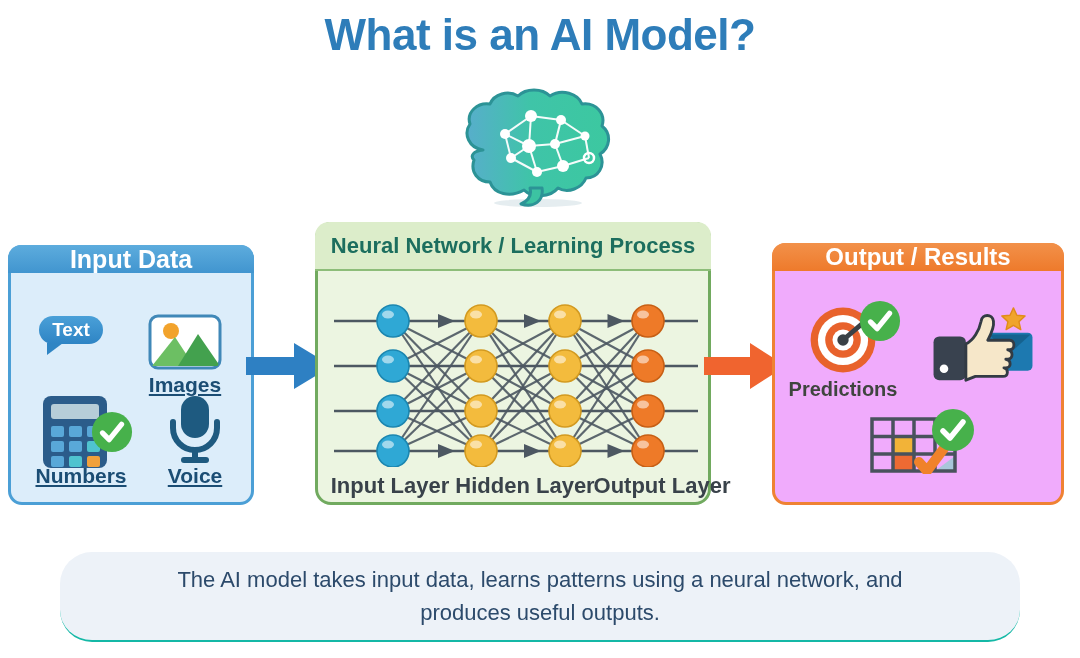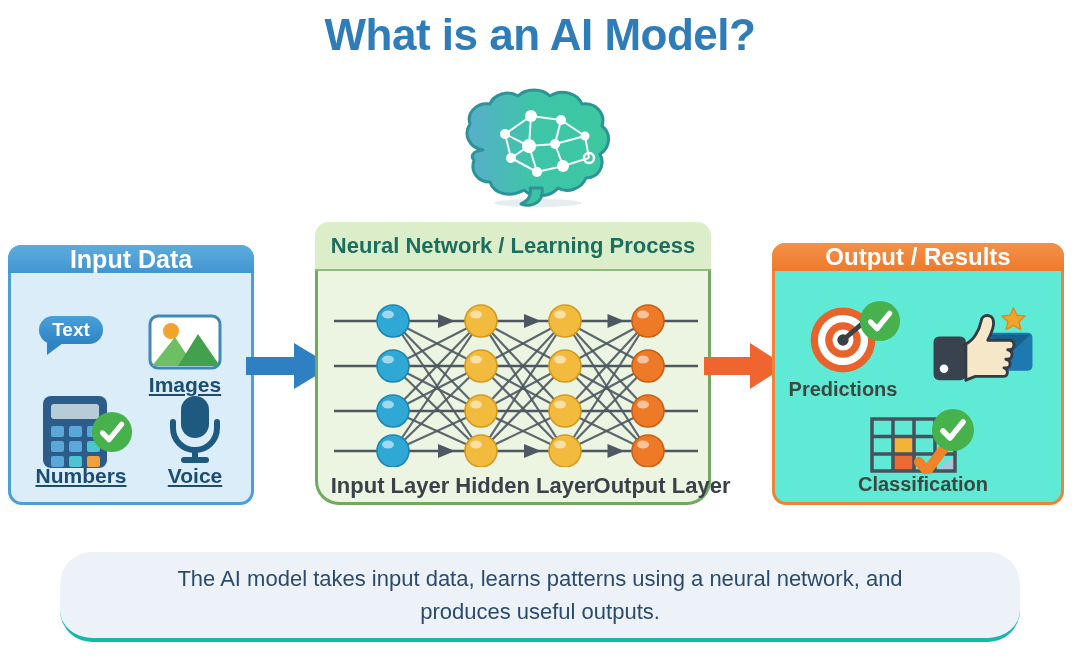--- a/index.html
+++ b/index.html
@@ -13,42 +13,42 @@
     font-size:44px;font-weight:bold;color:#2e7db9;letter-spacing:-0.5px;
   }
   .box{position:absolute;border-radius:14px;box-sizing:border-box;}
   .box-header{
     position:absolute;top:-3px;left:-3px;right:-3px;height:28px;
     border-radius:13px 13px 0 0;display:flex;align-items:center;justify-content:center;
     font-weight:bold;box-sizing:border-box;
   }
   .input-box{left:8px;top:245px;width:246px;height:260px;background:#dcedfa;border:3px solid #4b9fd6;}
   .input-box .box-header{background:linear-gradient(#5dacdd,#4195cf);color:#fff;font-size:25px;}
-  .net-box{left:315px;top:222px;width:396px;height:283px;background:#ecf5e1;border:3px solid #71aa5f;border-radius:24px;}
+  .net-box{left:315px;top:222px;width:396px;height:283px;background:#ecf5e1;border:3px solid #71aa5f;border-radius:16px;}
   .net-box .box-header{background:#dcedca;color:#1c6e5e;font-size:22px;height:49px;border-bottom:2px solid #8dbd79;border-radius:14px 14px 0 0;}
-  .out-box{left:772px;top:243px;width:292px;height:262px;background:#5eead4;border:3px solid #ef8233;}
+  .out-box{left:772px;top:243px;width:292px;height:262px;background:#f0abfc;border:3px solid #ef8233;}
   .out-box .box-header{background:linear-gradient(#f2914a,#ee7a2b);color:#fff;font-size:24px;}
   .item-label{position:absolute;font-weight:bold;white-space:nowrap;transform:translateX(-50%);}
   .input-box .item-label{color:#1b4d74;font-size:21px;text-decoration:underline;}
   .out-box .item-label{color:#3f453f;font-size:20px;}
   .layer-label{position:absolute;top:248px;transform:translateX(-50%);color:#39424a;font-weight:bold;font-size:22px;white-space:nowrap;}
   .bubble{
     position:absolute;left:28px;top:68px;width:64px;height:28px;border-radius:20px;
     background:linear-gradient(#4aa0d8,#2e84c4);display:flex;align-items:center;justify-content:center;
     color:#fff;font-weight:bold;font-size:19px;
   }
   .bubble:after{
     content:"";position:absolute;left:8px;bottom:-11px;width:0;height:0;
     border-left:16px solid #2f85c4;border-bottom:12px solid transparent;
   }
   .badge{position:absolute;}
   .caption{
     position:absolute;left:60px;top:552px;width:960px;height:90px;background:#edf2f8;
     border-radius:32px;display:flex;align-items:center;justify-content:center;
-    border-bottom:4px solid #14b8a6;box-sizing:border-box;
+    border-bottom:2px solid #14b8a6;box-sizing:border-box;
   }
   .caption-text{
     max-width:800px;text-align:center;color:#2c4a6b;font-size:22px;line-height:1.5;font-weight:normal;
   }
   svg{display:block;}
 </style>
 </head>
 <body>
 
 <div class="title">What is an AI Model?</div>
@@ -311,18 +311,17 @@
       </g>
       <path d="M50 46 L58 55 L76 31" stroke="#f0822a" stroke-width="10" fill="none" stroke-linecap="round" stroke-linejoin="round"></path>
     </svg>
   </div>
   <div class="badge" style="left:156px;top:162px;">
     <svg width="44" height="44" viewBox="0 0 44 44">
       <circle cx="22" cy="22" r="21" fill="#47b14b"></circle>
       <path d="M12 23 L19 30 L32 14" stroke="#fff" stroke-width="5.5" fill="none" stroke-linecap="round" stroke-linejoin="round"></path>
     </svg>
   </div>
-  <div class="item-label" style="left:148px;top:227px;">Classification</div>
 </div>
 
 <div class="caption">
   <div class="caption-text">The AI model takes input data, learns patterns using a neural network, and produces useful outputs.</div>
 </div>
 
 </body></html>

